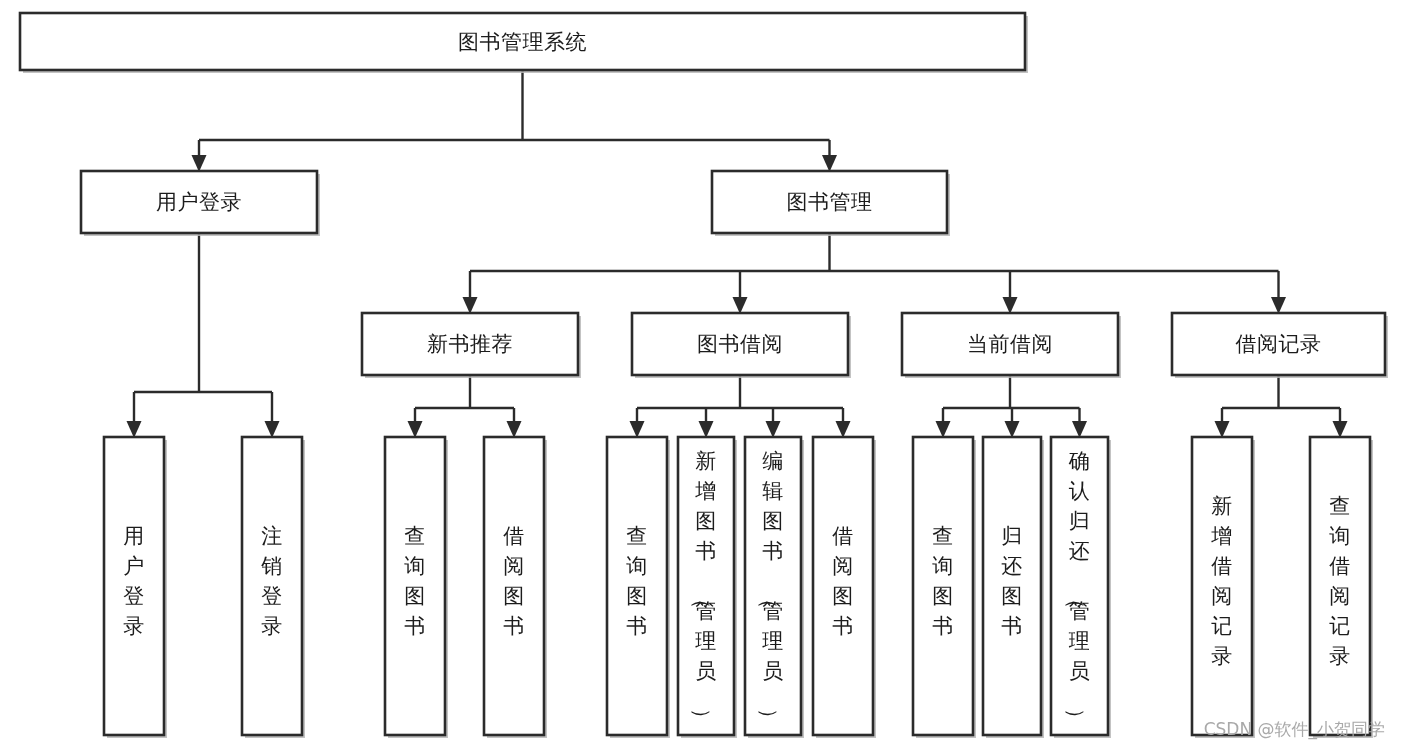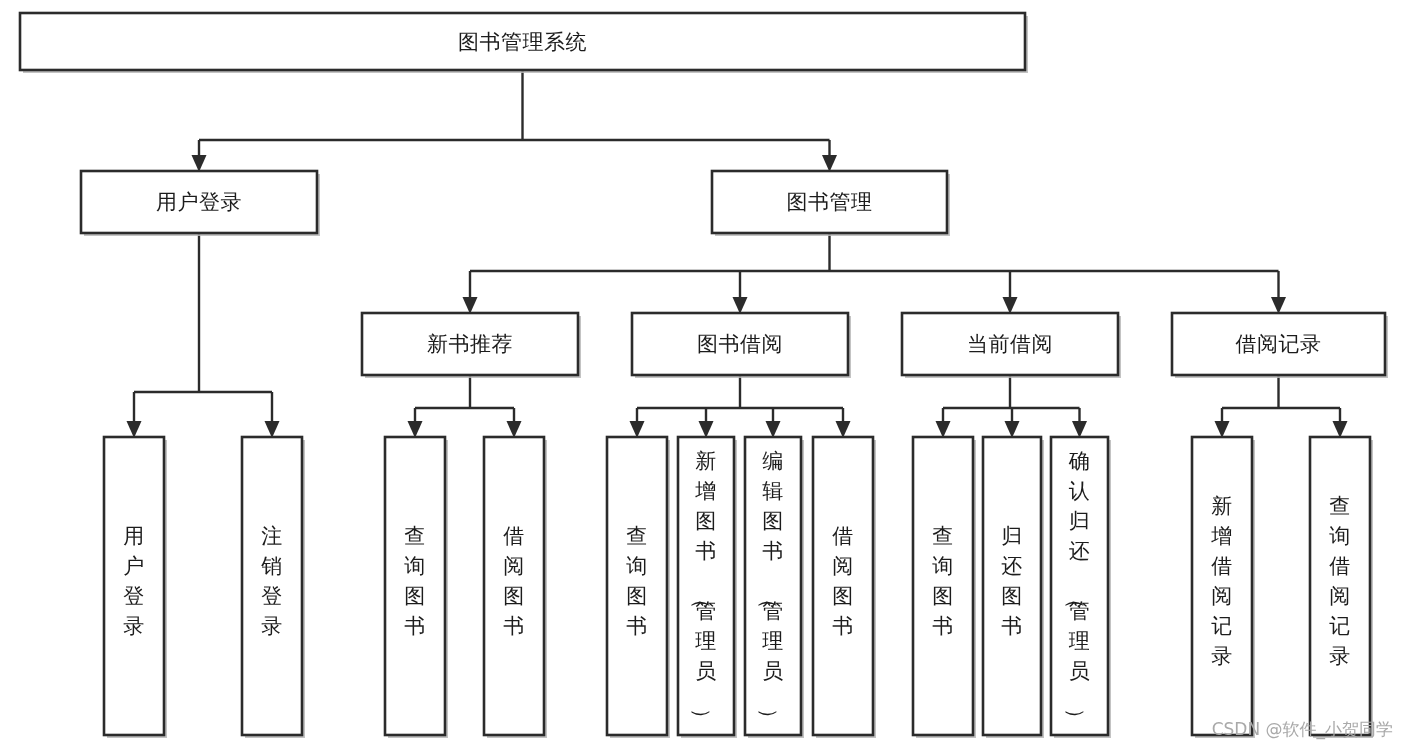--- a/index.html
+++ b/index.html
@@ -56,21 +56,21 @@
     letter-spacing: 0.5px;
   }
   .node-label-v {
     font-family: "DejaVu Sans", "Liberation Sans", sans-serif;
     font-size: 21px;
     fill: #1c1c1c;
     letter-spacing: 0.5px;
   }
   .watermark {
     position: absolute;
-    right: 12px;
+    right: 20px;
     bottom: 6px;
     font-family: "DejaVu Sans", "Liberation Sans", sans-serif;
     font-size: 17px;
     color: #a9a9a9;
     white-space: nowrap;
     user-select: none;
   }
 </style>
 </head>
 <body>

